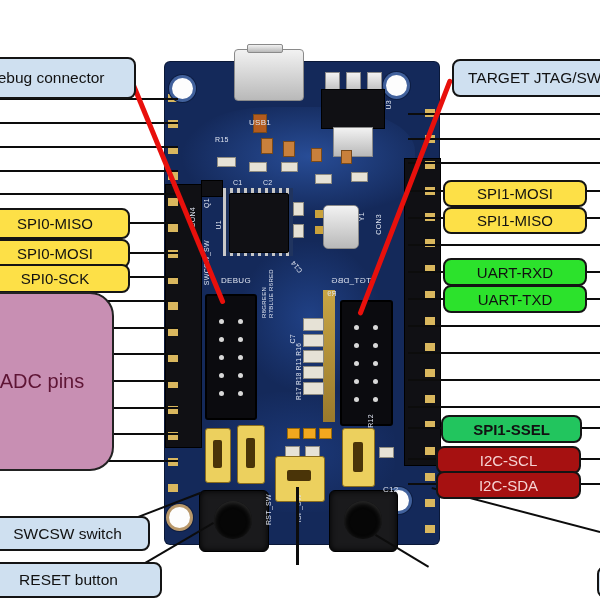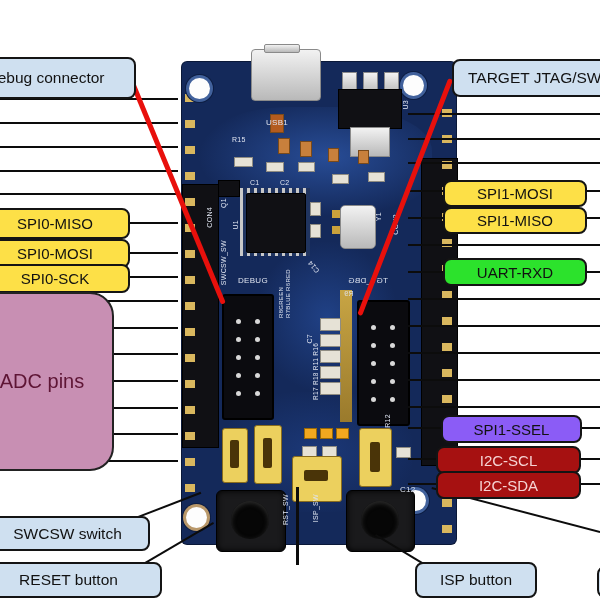--- a/index.html
+++ b/index.html
@@ -12,28 +12,28 @@
   .dline{position:absolute;height:2.4px;background:#0c0c0c;transform-origin:0 0;z-index:12;}
   .vline{position:absolute;width:2.6px;background:#0c0c0c;z-index:12;}
   .redline{position:absolute;height:5px;background:#e8100c;transform-origin:0 0;z-index:13;border-radius:3px;}
 
   
   .callout{position:absolute;border:2px solid #141414;border-radius:8px;z-index:20;
            display:flex;align-items:center;justify-content:center;
            font-size:15px;color:#111;white-space:nowrap;}
   .blue{background:#cfe0f0;font-size:15.5px;}
   .orange{background:#fde047;font-weight:400;}
-  .orange2{background:#8b5cf6;font-weight:400;}
+  .orange2{background:#22c55e;font-weight:700;}
   .green{background:#2ce22c;font-weight:500;}
   .darkred{background:#a61111;color:#f6d3d3;font-weight:500;}
   .pinkbox{background:#c88fb3;border-radius:24px;color:#5e1535;font-size:20px;}
   .leftalign{justify-content:flex-start;padding-left:14px;}
 
   
-  .board{position:absolute;left:182px;top:62px;width:274px;height:482px;background:#14295a;
+  .board{position:absolute;left:165px;top:62px;width:274px;height:482px;background:#14295a;
          border-radius:5px;z-index:5;box-shadow:0 0 0 1px #0a1838;}
   .patch{position:absolute;border-radius:40%;pointer-events:none;}
   .hole{position:absolute;width:21px;height:21px;border-radius:50%;background:#fdfdfd;
         box-shadow:0 0 0 3px #41619c, 0 0 0 4px #0d1d42;}
   .silver{background:linear-gradient(180deg,#f2f2f2,#b9b9b9);border:1px solid #8a8a8a;}
   .blackpart{background:#101014;border:1px solid #000;}
   .goldstrip{position:absolute;width:10px;
      background:repeating-linear-gradient(180deg,#d9b75e 0 8px,rgba(0,0,0,0) 8px 26px);}
   .header{position:absolute;background:#0b0b0f;border:2px solid #000;border-radius:3px;
           display:grid;grid-template-columns:repeat(2,6px);justify-content:center;
@@ -234,22 +234,22 @@
 
   <div class="callout orange" style="left:-20px;top:208px;width:146px;height:27px;">SPI0-MISO</div>
   <div class="callout orange" style="left:-20px;top:239px;width:146px;height:25px;">SPI0-MOSI</div>
   <div class="callout orange" style="left:-20px;top:264px;width:146px;height:25px;">SPI0-SCK</div>
 
   <div class="callout pinkbox" style="left:-30px;top:292px;width:140px;height:175px;border-color:#222;">ADC pins</div>
 
   <div class="callout orange" style="left:443px;top:180px;width:140px;height:23px;">SPI1-MOSI</div>
   <div class="callout orange" style="left:443px;top:207px;width:140px;height:23px;">SPI1-MISO</div>
   <div class="callout green" style="left:443px;top:258px;width:140px;height:24px;">UART-RXD</div>
+  <div class="callout green" style="left:443px;top:285px;width:140px;height:24px;">UART-TXD</div>
   <div class="callout orange2" style="left:441px;top:415px;width:137px;height:24px;">SPI1-SSEL</div>
   <div class="callout darkred" style="left:436px;top:446px;width:141px;height:24px;">I2C-SCL</div>
   <div class="callout darkred" style="left:436px;top:471px;width:141px;height:24px;">I2C-SDA</div>
 
   <div class="callout blue" style="left:-15px;top:516px;width:161px;height:31px;">SWCSW switch</div>
   <div class="callout blue" style="left:-25px;top:562px;width:183px;height:32px;">RESET button</div>
-  <div class="callout blue" style="left:415px;top:562px;width:118px;height:32px;">ISP button</div>
   <div class="callout blue" style="left:597px;top:566px;width:40px;height:28px;"></div>
 
 </div>
 
 </body></html>

